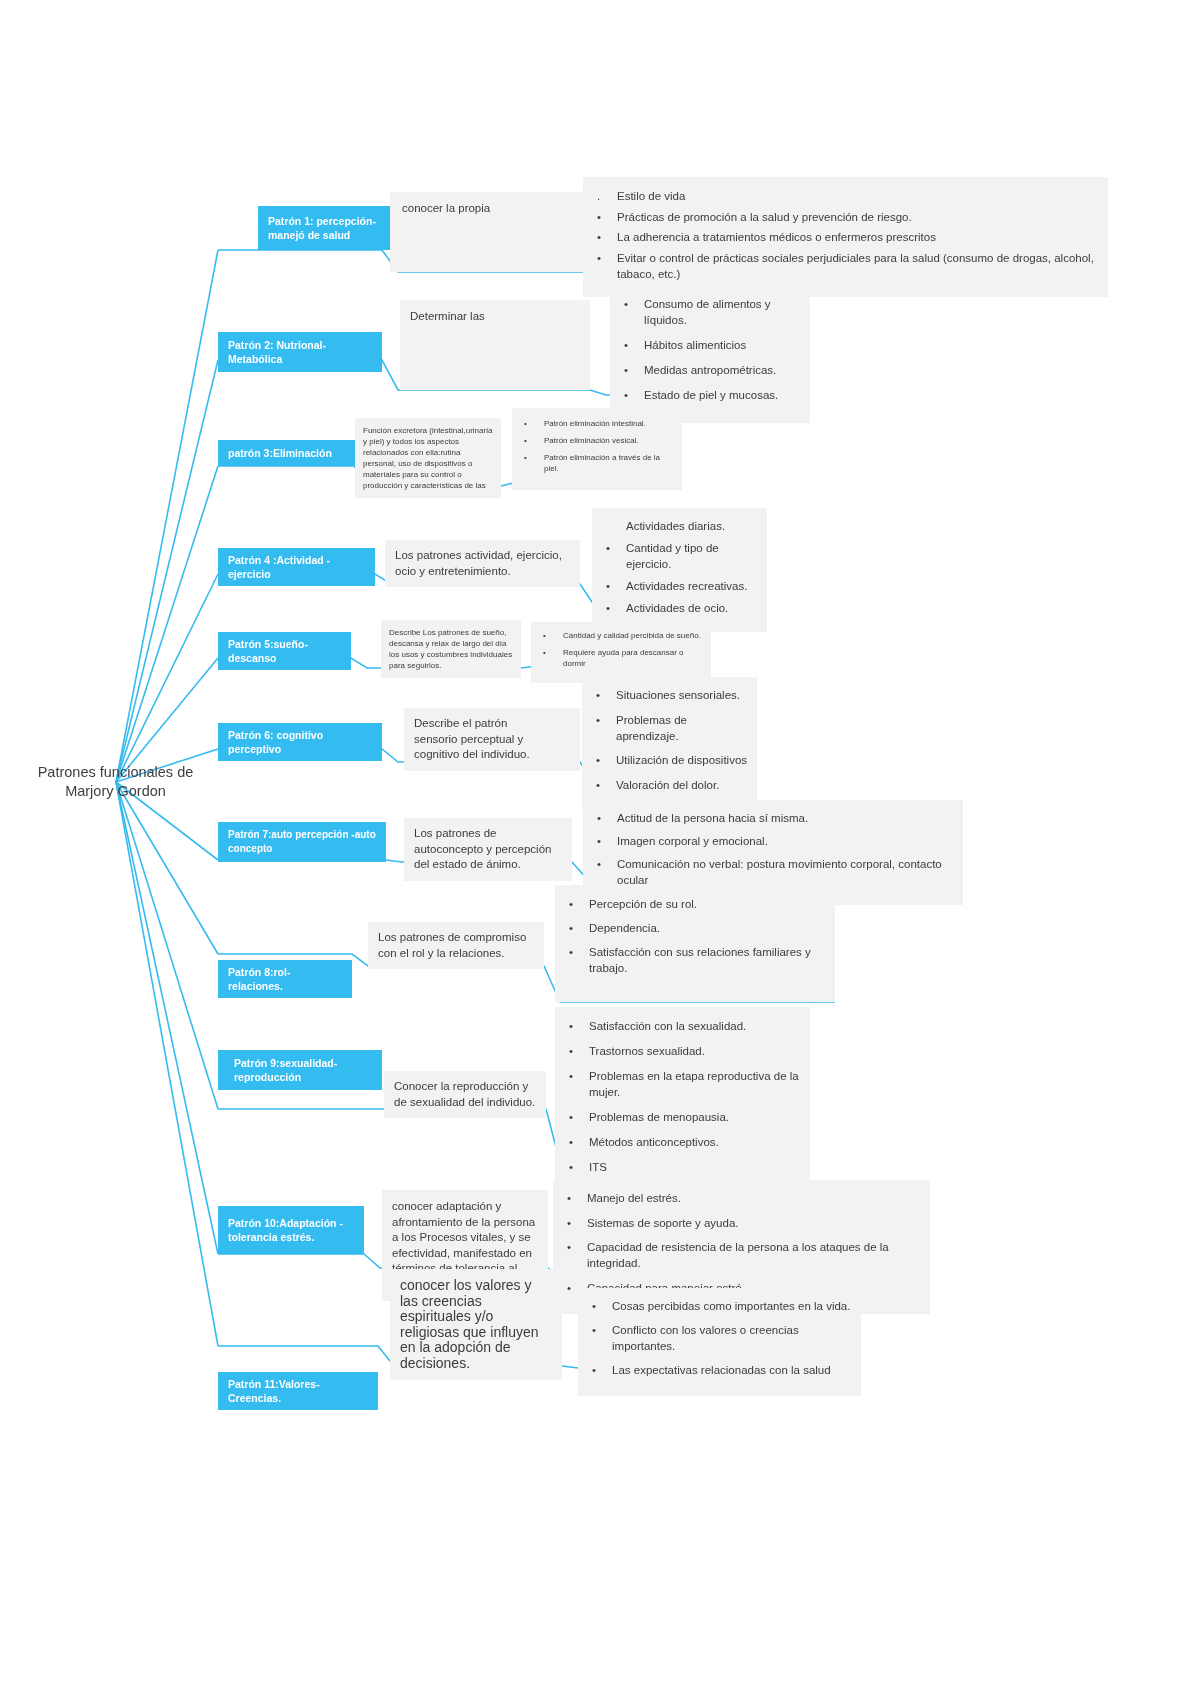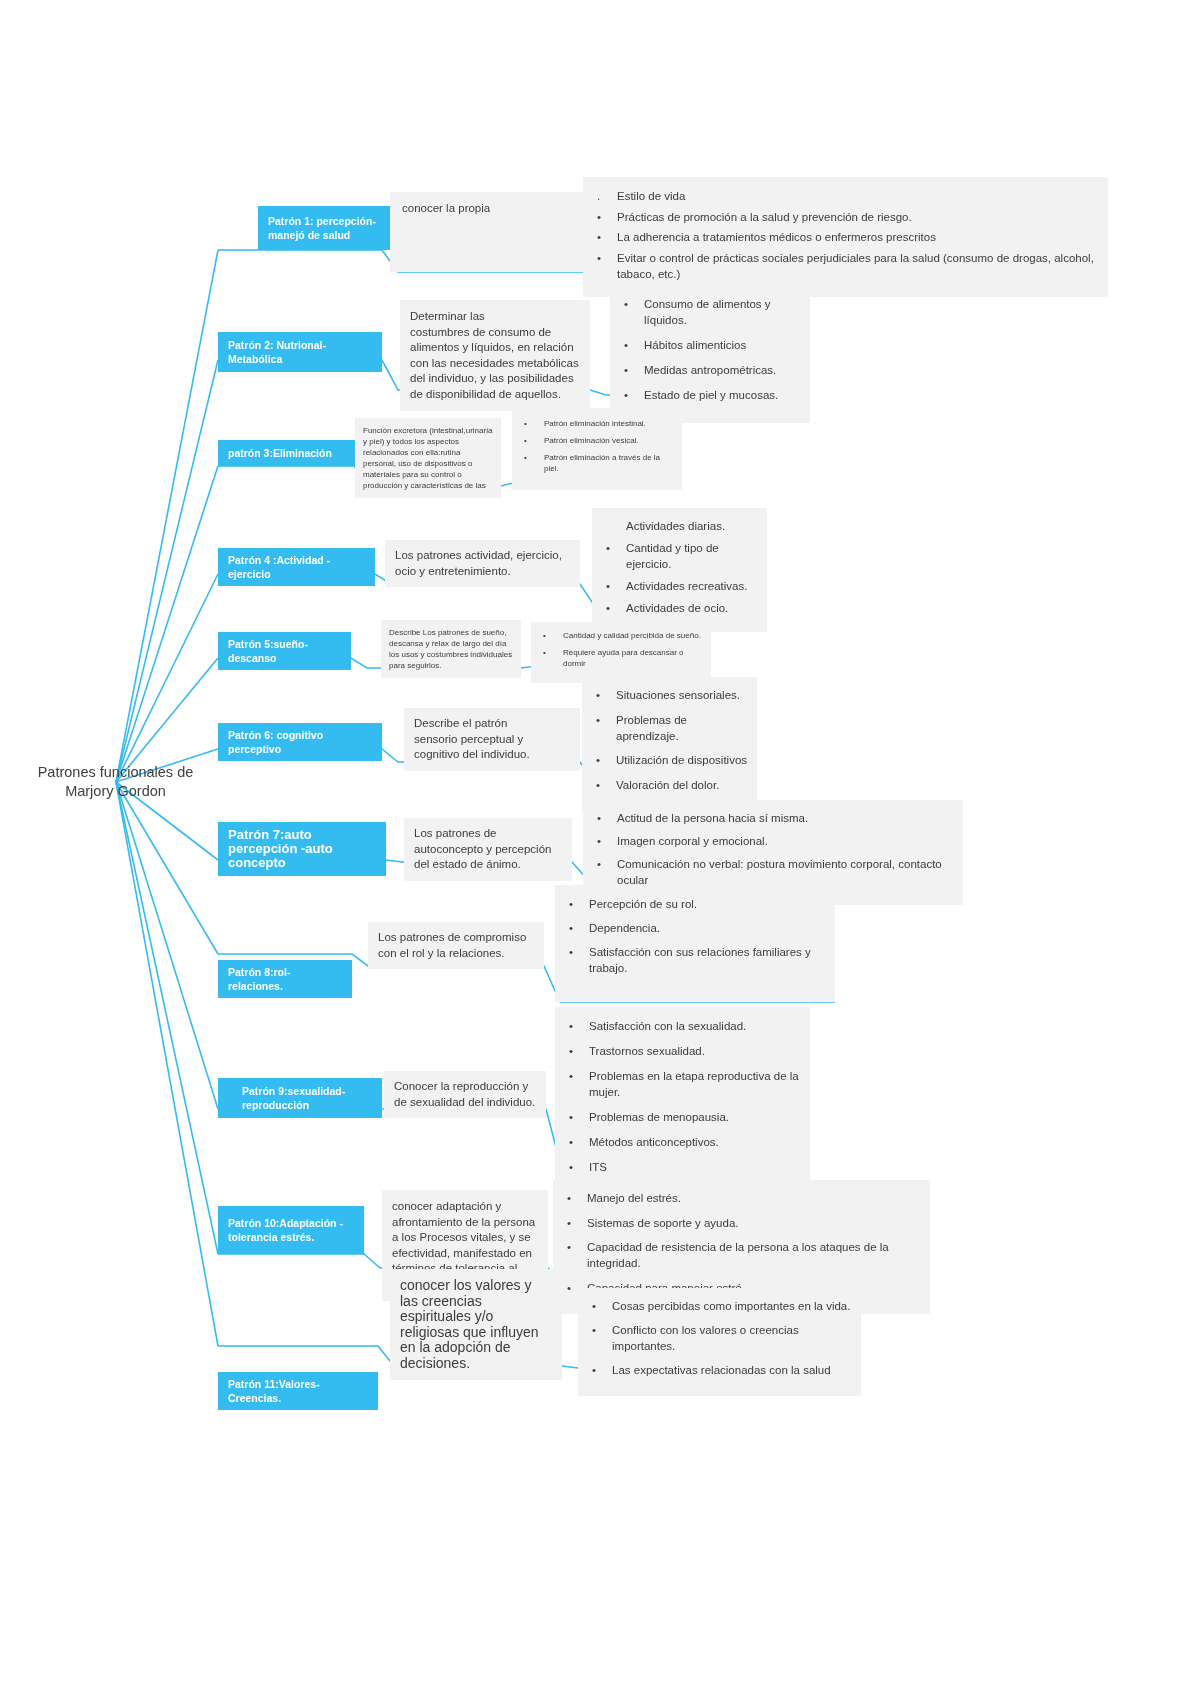--- a/index.html
+++ b/index.html
@@ -114,21 +114,20 @@
           <li style="margin-bottom: 4.5px;"><span class="bullet">•</span><span>Prácticas de promoción a la salud y prevención de riesgo.</span></li>
           <li style="margin-bottom: 4.5px;"><span class="bullet">•</span><span>La adherencia a tratamientos médicos o enfermeros prescritos</span></li>
           <li style="margin-bottom: 4.5px;"><span class="bullet">•</span><span>Evitar o control de prácticas sociales perjudiciales para la salud (consumo de drogas, alcohol, tabaco, etc.)</span></li>
         </ul>
       </div>
       <div class="node topic" style="left: 218px; top: 332px; width: 164px; min-height: 28px; font-size: 10.5px; line-height: 14px; padding: 6px 10px; display: flex; align-items: center;">
         <span>Patrón 2: Nutrional-Metabólica</span>
       </div>
       <div class="node desc" style="left: 400px; top: 300px; width: 190px; min-height: 90px; font-size: 11.5px; line-height: 15.5px; padding: 9px 10px;">
         <div>Determinar las</div>
-        <div>costumbres de consumo de alimentos y líquidos, en relación con las necesidades metabólicas del individuo, y las posibilidades de disponibilidad de aquellos.</div>
       </div>
       <div class="node detail" style="left: 610px; top: 285px; width: 200px; min-height: 110px; font-size: 11.5px; line-height: 16px; padding: 11px 8px;">
         <ul>
           <li style="margin-bottom: 9px;"><span class="bullet">•</span><span>Consumo de alimentos y líquidos.</span></li>
           <li style="margin-bottom: 9px;"><span class="bullet">•</span><span>Hábitos alimenticios</span></li>
           <li style="margin-bottom: 9px;"><span class="bullet">•</span><span>Medidas antropométricas.</span></li>
           <li style="margin-bottom: 9px;"><span class="bullet">•</span><span>Estado de piel y mucosas.</span></li>
         </ul>
       </div>
       <div class="node topic" style="left: 218px; top: 440px; width: 156px; min-height: 26px; font-size: 10.5px; line-height: 14px; padding: 5px 10px; display: flex; align-items: center;">
@@ -178,21 +177,21 @@
         <div>sensorio perceptual y cognitivo del individuo.</div>
       </div>
       <div class="node detail" style="left: 582px; top: 677px; width: 175px; min-height: 108px; font-size: 11.5px; line-height: 16px; padding: 10px 8px;">
         <ul>
           <li style="margin-bottom: 8.5px;"><span class="bullet">•</span><span>Situaciones sensoriales.</span></li>
           <li style="margin-bottom: 8.5px;"><span class="bullet">•</span><span>Problemas de aprendizaje.</span></li>
           <li style="margin-bottom: 8.5px;"><span class="bullet">•</span><span>Utilización de dispositivos</span></li>
           <li style="margin-bottom: 8.5px;"><span class="bullet">•</span><span>Valoración del dolor.</span></li>
         </ul>
       </div>
-      <div class="node topic" style="left: 218px; top: 822px; width: 168px; min-height: 38px; font-size: 13px; line-height: 14px; padding: 6px 10px; display: flex; align-items: flex-start;">
+      <div class="node topic" style="left: 218px; top: 822px; width: 168px; min-height: 38px; font-size: 10px; line-height: 14px; padding: 6px 10px; display: flex; align-items: flex-start;">
         <span>Patrón 7:auto percepción -auto concepto</span>
       </div>
       <div class="node desc" style="left: 404px; top: 818px; width: 168px; min-height: 44px; font-size: 11.5px; line-height: 15.5px; padding: 8px 10px;">
         <div>Los patrones de autoconcepto y percepción del estado de ánimo.</div>
       </div>
       <div class="node detail" style="left: 583px; top: 800px; width: 380px; min-height: 80px; font-size: 11.5px; line-height: 16px; padding: 10px 8px;">
         <ul>
           <li style="margin-bottom: 7px;"><span class="bullet">•</span><span>Actitud de la persona hacia sí misma.</span></li>
           <li style="margin-bottom: 7px;"><span class="bullet">•</span><span>Imagen corporal y emocional.</span></li>
           <li style="margin-bottom: 7px;"><span class="bullet">•</span><span>Comunicación no verbal: postura movimiento corporal, contacto ocular</span></li>
@@ -204,21 +203,21 @@
       <div class="node desc" style="left: 368px; top: 922px; width: 176px; min-height: 44px; font-size: 11.5px; line-height: 15.5px; padding: 8px 10px;">
         <div>Los patrones de compromiso con el rol y la relaciones.</div>
       </div>
       <div class="node detail" style="left: 555px; top: 885px; width: 280px; min-height: 117px; font-size: 11.5px; line-height: 16px; padding: 11px 8px;">
         <ul>
           <li style="margin-bottom: 8px;"><span class="bullet">•</span><span>Percepción de su rol.</span></li>
           <li style="margin-bottom: 8px;"><span class="bullet">•</span><span>Dependencia.</span></li>
           <li style="margin-bottom: 8px;"><span class="bullet">•</span><span>Satisfacción con sus relaciones familiares y trabajo.</span></li>
         </ul>
       </div>
-      <div class="node topic" style="left: 218px; top: 1078px; width: 164px; min-height: 38px; font-size: 10.5px; line-height: 14px; padding: 6px 24px; display: flex; align-items: center;">
+      <div class="node topic" style="left: 218px; top: 1050px; width: 164px; min-height: 38px; font-size: 10.5px; line-height: 14px; padding: 6px 16px; display: flex; align-items: center;">
         <span>Patrón 9:sexualidad-reproducción</span>
       </div>
       <div class="node desc" style="left: 384px; top: 1071px; width: 162px; min-height: 38px; font-size: 11.5px; line-height: 15.5px; padding: 8px 10px;">
         <div>Conocer la reproducción y de sexualidad del individuo.</div>
       </div>
       <div class="node detail" style="left: 555px; top: 1007px; width: 255px; min-height: 163px; font-size: 11.5px; line-height: 16px; padding: 11px 8px;">
         <ul>
           <li style="margin-bottom: 9px;"><span class="bullet">•</span><span>Satisfacción con la sexualidad.</span></li>
           <li style="margin-bottom: 9px;"><span class="bullet">•</span><span>Trastornos sexualidad.</span></li>
           <li style="margin-bottom: 9px;"><span class="bullet">•</span><span>Problemas en la etapa reproductiva de la mujer.</span></li>

